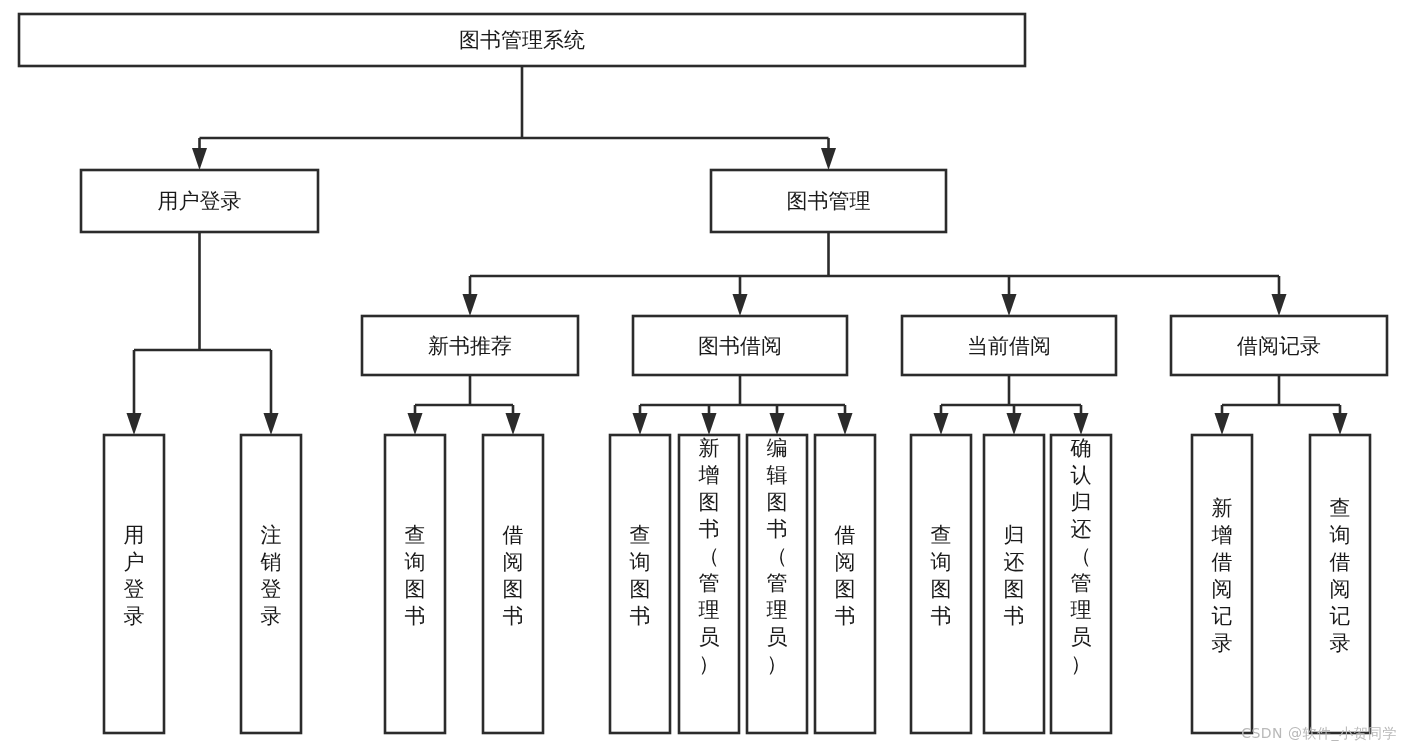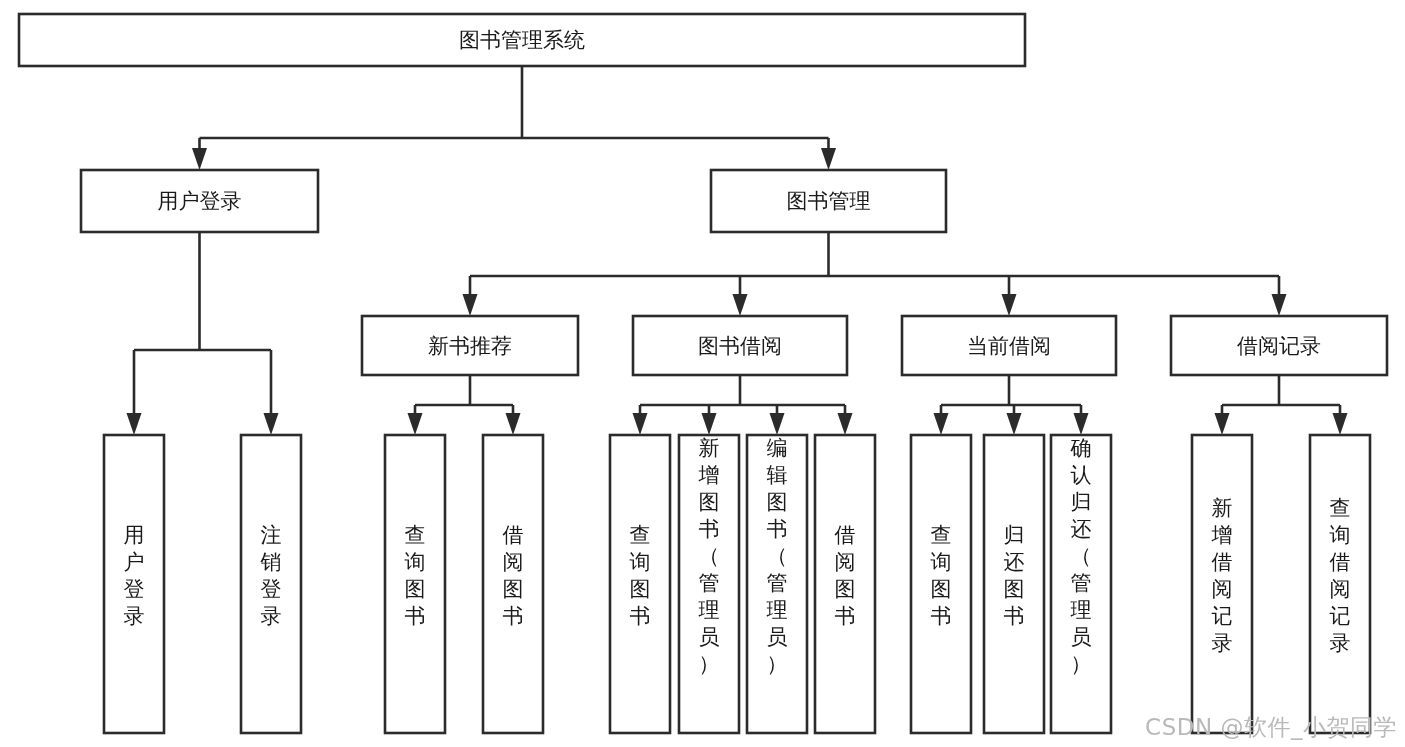--- a/index.html
+++ b/index.html
@@ -52,21 +52,21 @@
     font-family: "DejaVu Sans", "Liberation Sans", sans-serif;
     font-size: 21px;
     fill: #1a1a1a;
     text-anchor: middle;
   }
   .watermark-text {
     position: absolute;
     right: 8px;
     bottom: 4px;
     font-family: "DejaVu Sans", "Liberation Sans", sans-serif;
-    font-size: 23px;
+    font-size: 14px;
     color: #b9b9b9;
     white-space: nowrap;
     letter-spacing: 0.5px;
     user-select: none;
   }
 </style>
 </head>
 <body>
 
 <div id="diagram-root">

